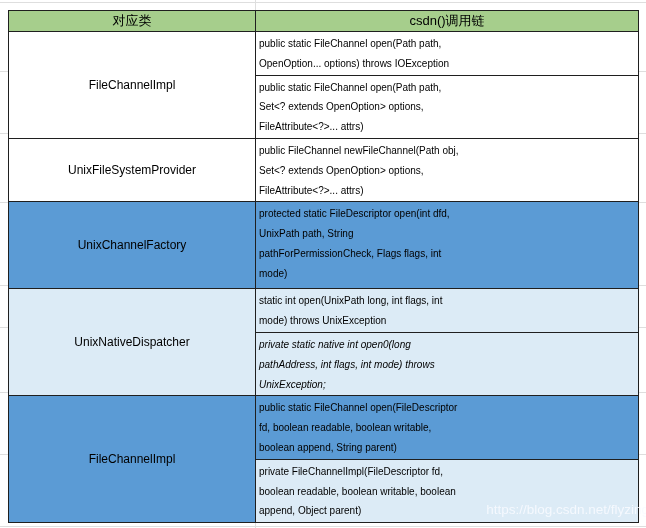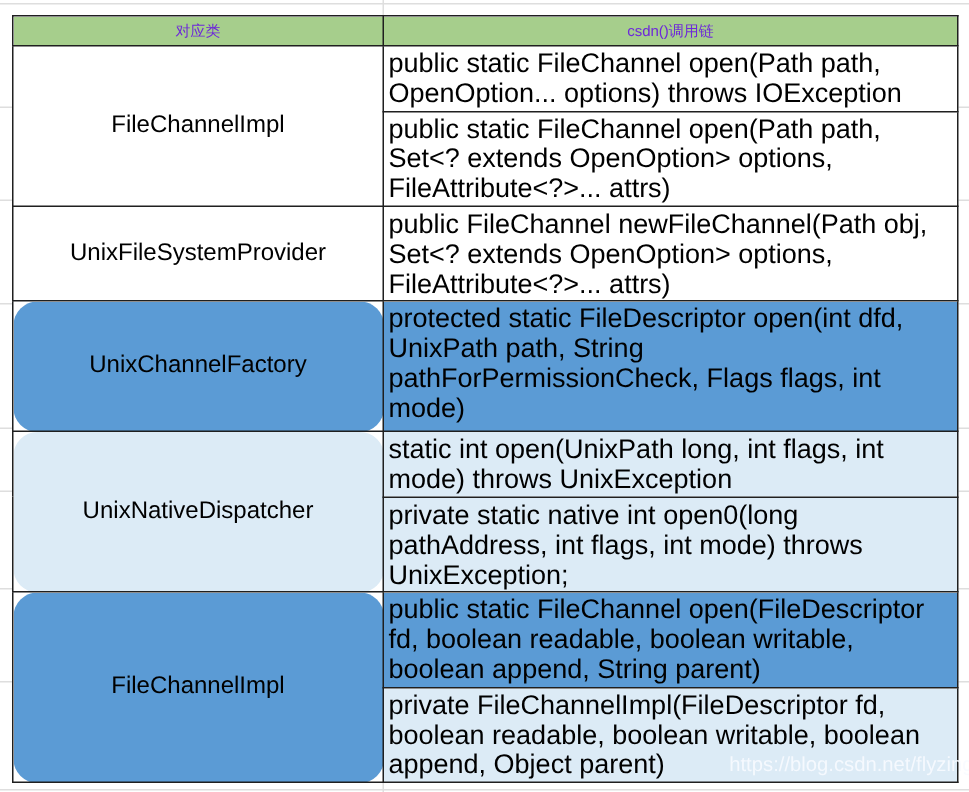--- a/index.html
+++ b/index.html
@@ -33,46 +33,45 @@
     table-layout: fixed;
     background: #ffffff;
   }
   table.chain th, table.chain td {
     border: 1.5px solid var(--color-border, #1f1f1f);
     margin: 0;
     overflow: hidden;
   }
   table.chain th {
     background: var(--color-header-bg, #a6ce8c);
-    font-size: 10px;
+    font-size: 13px;
     font-weight: normal;
-    color: #6d28d9;
+    color: #000000;
     text-align: center;
     padding: 1px 2px;
   }
   td.cname {
     text-align: center;
     vertical-align: middle;
-    font-size: 16px;
+    font-size: 12px;
     color: #000;
     padding: 0 2px;
-    border-radius: 16px;
   }
   td.call {
     vertical-align: top;
-    font-size: 18px;
+    font-size: 10px;
     line-height: 19.8px;
     color: #000;
     padding: 2px 2px 1px 3px;
     white-space: pre;        
   }
   .bg-white     { background: #ffffff; }
   .bg-blue      { background: var(--color-blue-bg, #5b9bd5); }
   .bg-lightblue { background: var(--color-light-blue-bg, #dcebf6); }
-  .txt-red      { color: var(--color-red-text, #e81414); }
+  .txt-red      { color: var(--color-red-text, #e81414); font-style: italic; }
 
   .watermark {
     position: absolute;
     right: -3px;
     bottom: 11px;
     font-size: 13.5px;
     color: rgba(248, 251, 255, 0.88);
     white-space: nowrap;
     pointer-events: none;
   }

